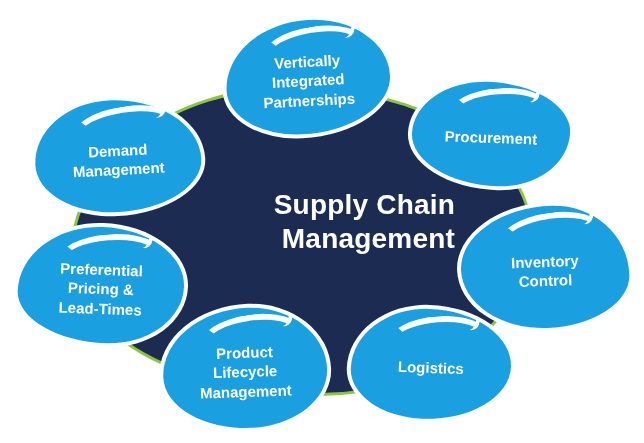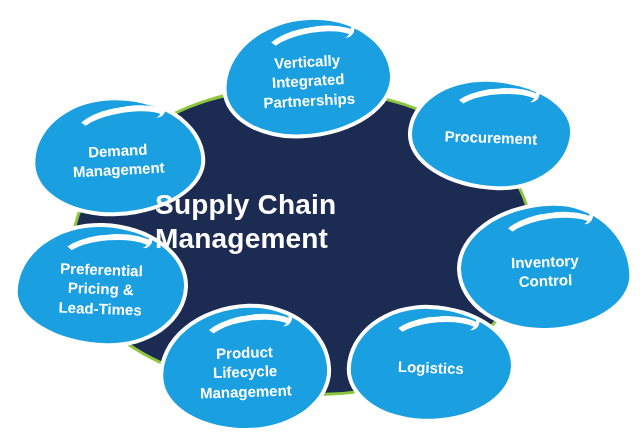--- a/index.html
+++ b/index.html
@@ -26,21 +26,21 @@
     background: #1B2B52;
     border: 3px solid #8CC63F;
     border-radius: 48% 52% 46% 54% / 55% 47% 53% 45%;
     z-index: 1;
   }
   .center-label {
     position: absolute;
     left: 155px;
     top: 188px;
     width: 300px;
-    text-align: left;
+    text-align: right;
     color: #FFFFFF;
     font-size: 28px;
     font-weight: bold;
     line-height: 1.22;
     white-space: pre-line;
     z-index: 3;
     letter-spacing: 0.2px;
   }
   
   .blob {

